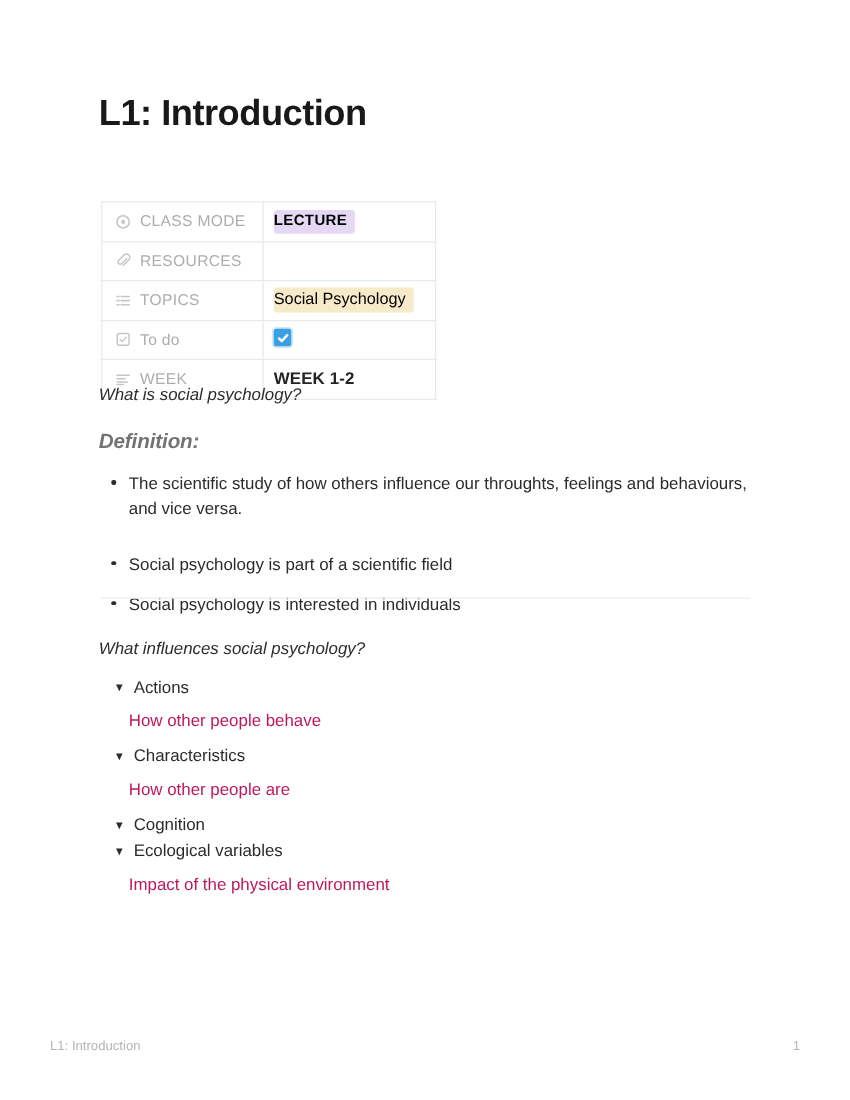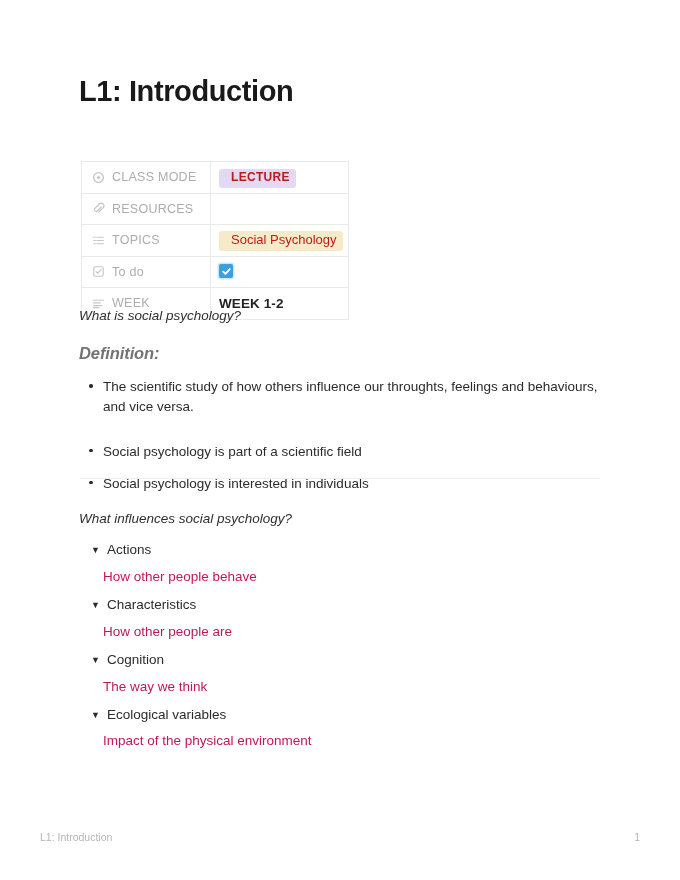--- a/index.html
+++ b/index.html
@@ -71,24 +71,24 @@
     flex: 0 0 13px;
     display: block;
     color: #c6c6c6;
   }
   .picon svg { display: block; width: 13px; height: 13px; }
 
   
   .tag {
     display: inline-block;
     font-size: 12.5px;
-    padding: 2px 6px 3px 12px;
+    padding: 2px 6px 3px 0;
     border-radius: 3px;
     line-height: 1.15;
-    color: #b91c1c;
+    color: #000000;
   }
   .tag-lecture {
     background: #e5d8f5;
     font-weight: bold;
     letter-spacing: 0.3px;
     font-size: 12px;
   }
   .tag-topic {
     background: #f7eac8;
     font-size: 13px;
@@ -337,21 +337,20 @@
           <span>Characteristics</span>
         </div>
         <div class="toggle-body">How other people are</div>
       </li>
 
       <li class="toggle-item">
         <div class="toggle-head">
           <span class="caret">▼</span>
           <span>Cognition</span>
         </div>
-        <div class="toggle-body">The way we think</div>
       </li>
 
       <li class="toggle-item">
         <div class="toggle-head">
           <span class="caret">▼</span>
           <span>Ecological variables</span>
         </div>
         <div class="toggle-body">Impact of the physical environment</div>
       </li>
     </ul>

